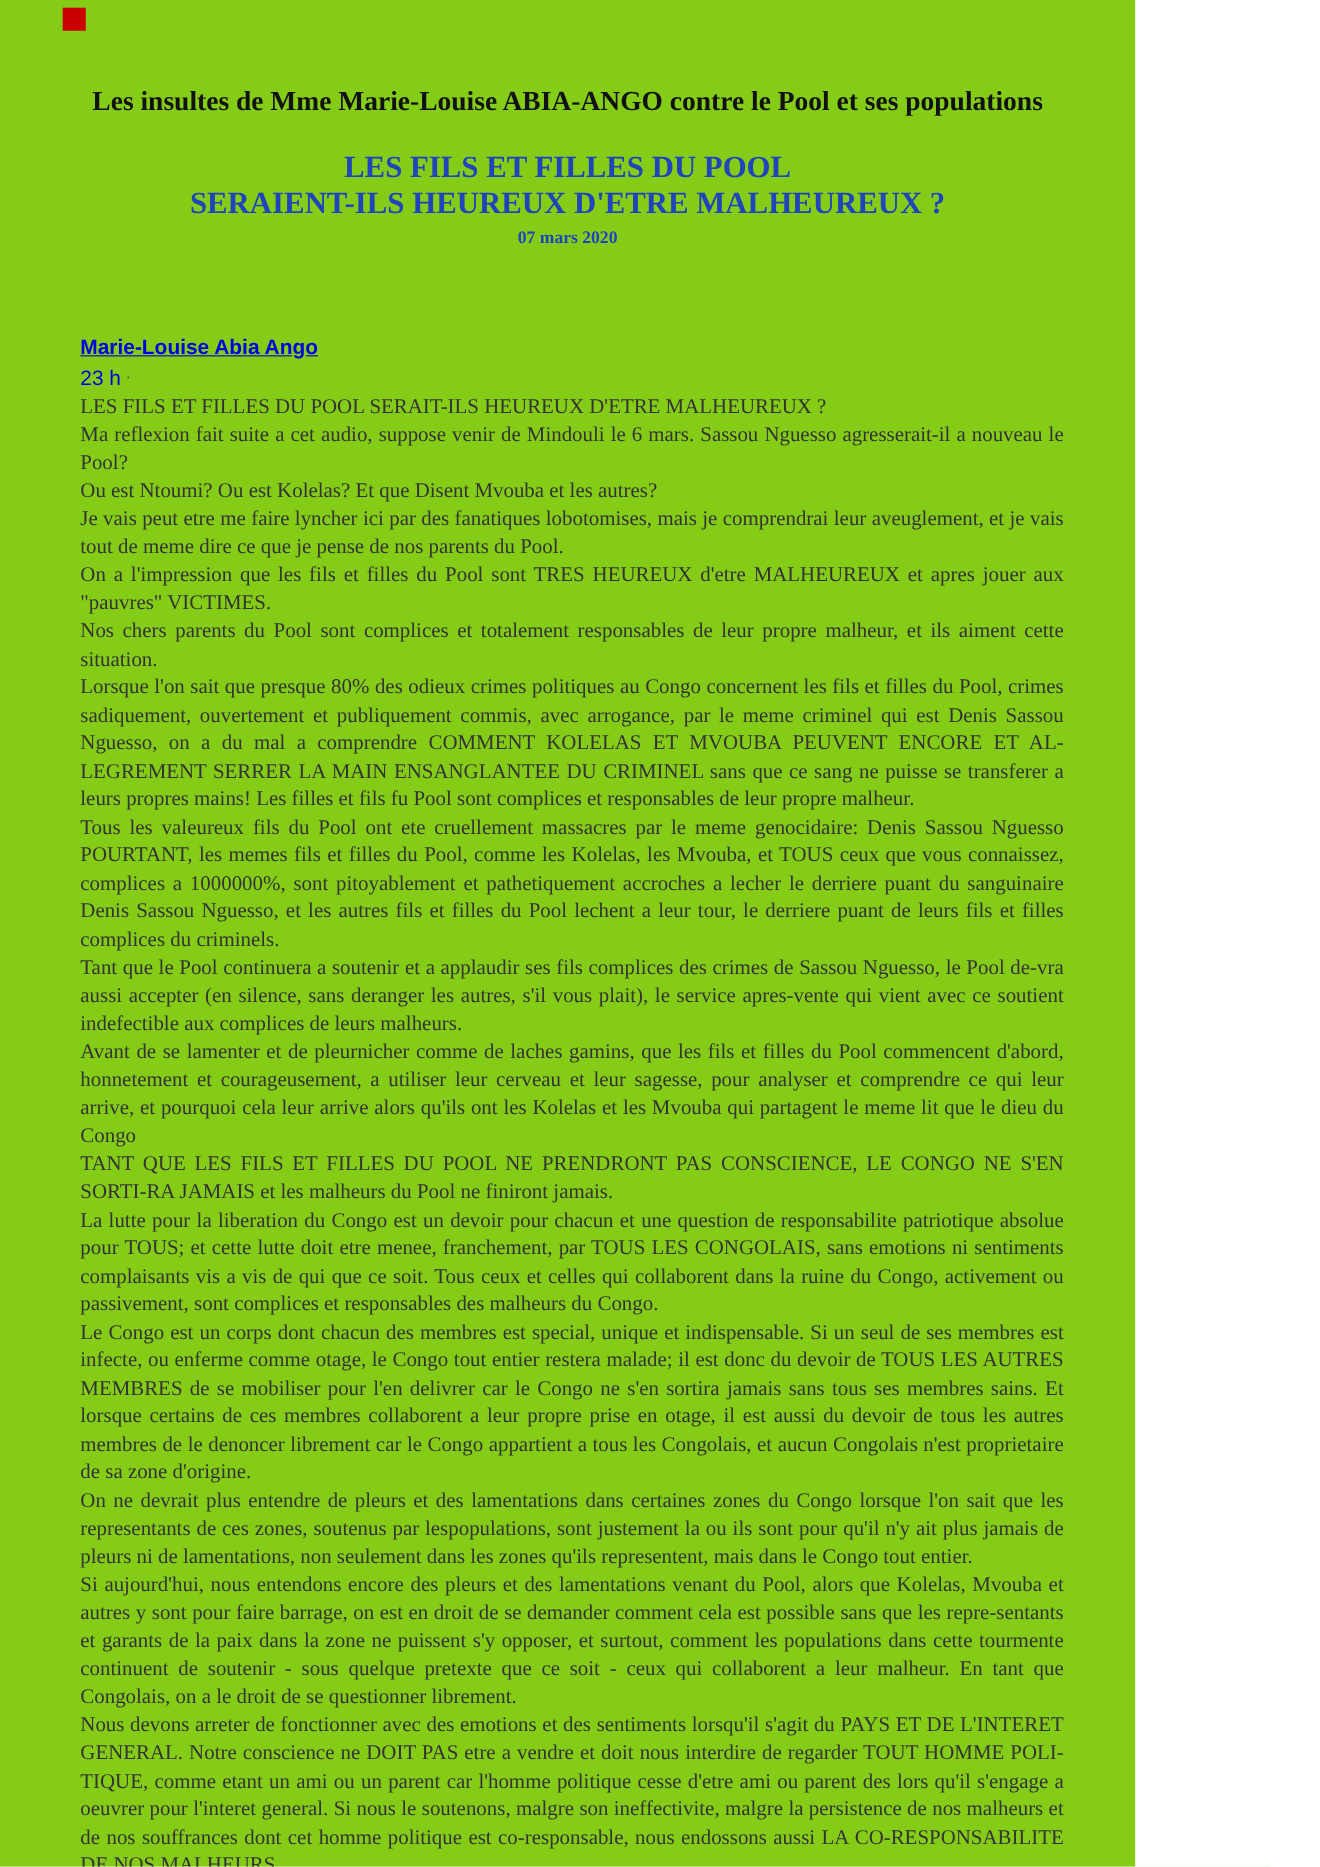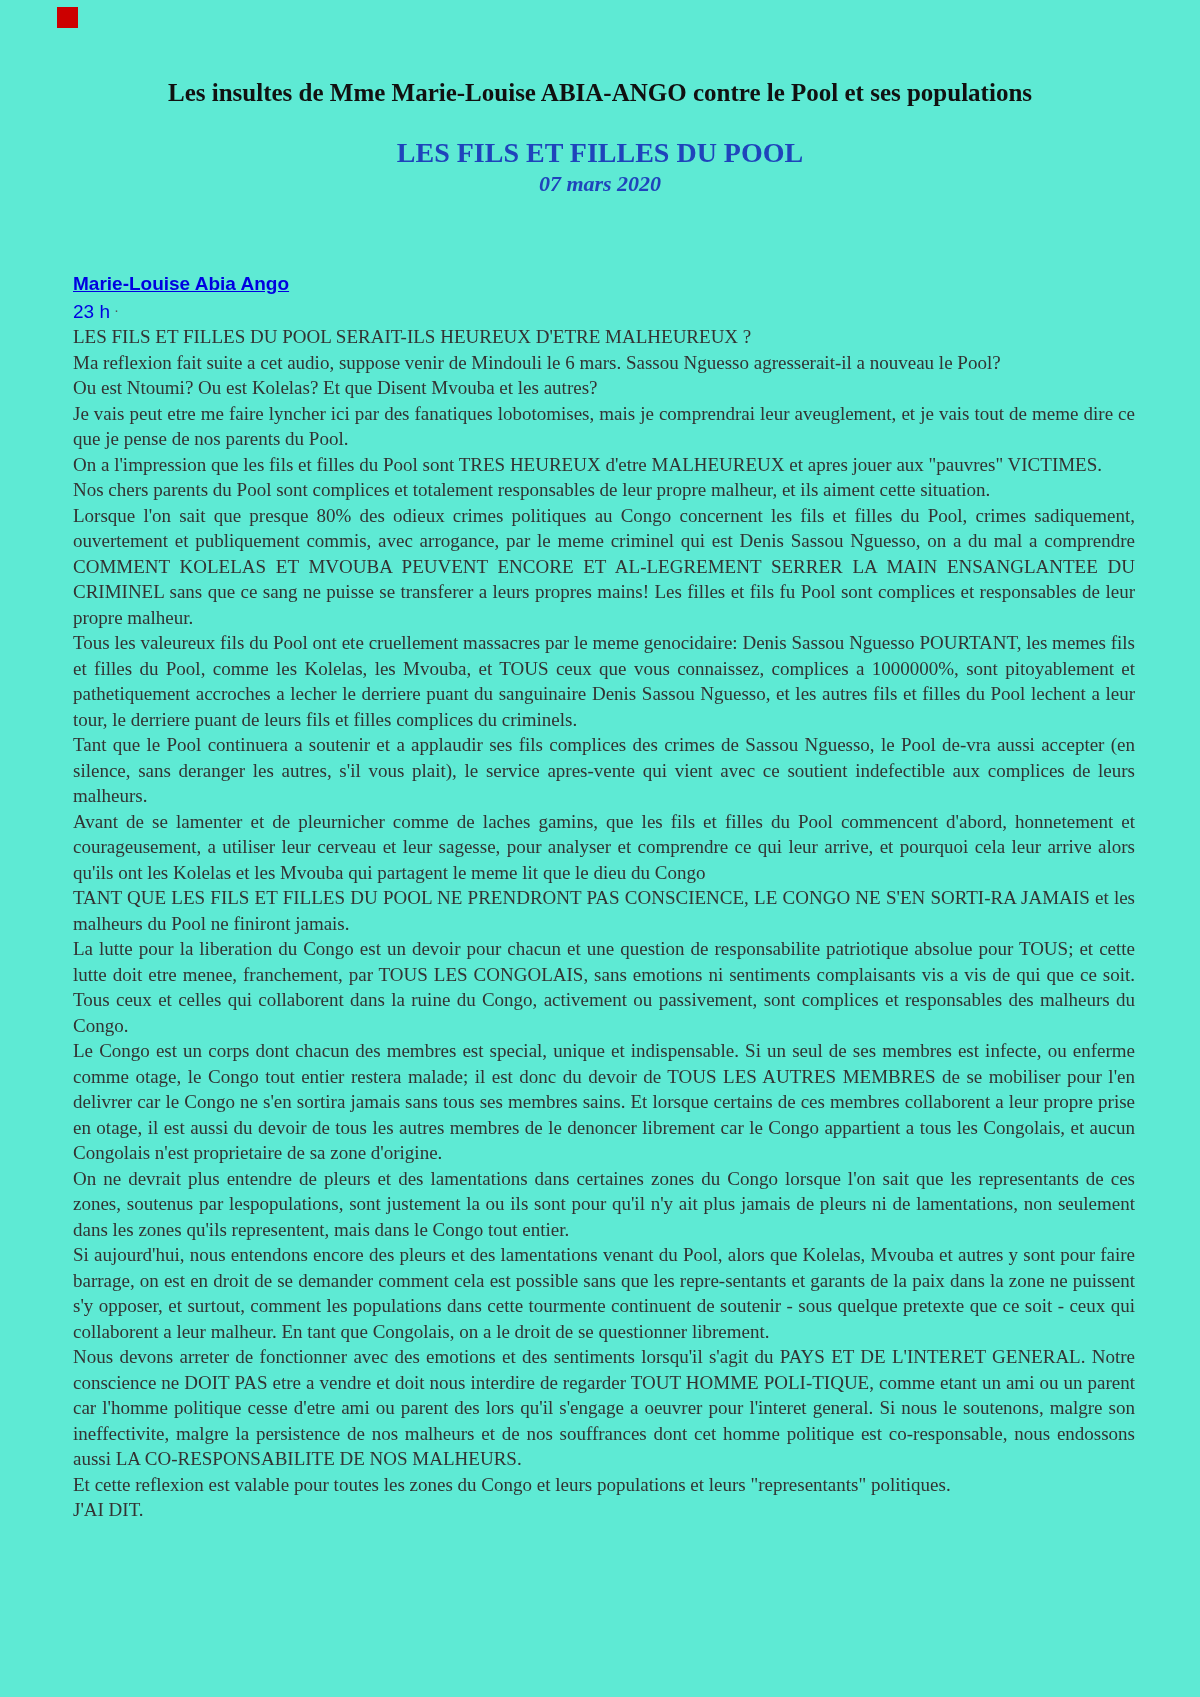--- a/index.html
+++ b/index.html
@@ -1,20 +1,20 @@
 <!DOCTYPE html>
 <html><head>
 <meta charset="utf-8">
 <style>
   html, body { margin: 0; padding: 0; background: #ffffff; }
   .page {
     position: relative;
-    width: 1200px;
+    width: 1032px;
     height: 1697px;
-    background: #5eead4;
+    background: #84cc16;
     overflow: hidden;
     font-family: "Liberation Sans", sans-serif;
   }
   .red-marker {
     position: absolute;
     left: 57px;
     top: 7px;
     width: 21px;
     height: 21px;
     background: #cc0000;
@@ -35,24 +35,23 @@
     font-family: "Liberation Serif", serif;
     font-weight: bold;
     color: #1f44bb;
   }
   .title-line {
     font-size: 28px;
     line-height: 33px;
     margin: 0;
   }
   .title-date {
-    font-size: 22px;
+    font-size: 16px;
     line-height: 30px;
     margin: 0;
-    font-style: italic;
   }
   .post {
     margin: 72px 65px 0 73px; 
     color: #333333;
   }
   .author-row { line-height: 25px; }
   .author-link {
     color: #0000e0;
     font-weight: bold;
     font-size: 19px;
@@ -87,20 +86,21 @@
 <body>
 
 <div class="page">
 
   <div class="red-marker"></div>
 
   <h1 class="kicker">Les insultes de Mme Marie-Louise ABIA-ANGO contre le Pool et ses populations</h1>
 
   <div class="title-block">
     <p class="title-line">LES FILS ET FILLES DU POOL</p>
+    <p class="title-line">SERAIENT-ILS HEUREUX D'ETRE MALHEUREUX ?</p>
     <p class="title-date">07 mars 2020</p>
   </div>
 
   <div class="post">
 
     <div class="author-row">
       <a class="author-link">Marie-Louise Abia Ango</a>
     </div>
 
     <div class="timestamp-row">

